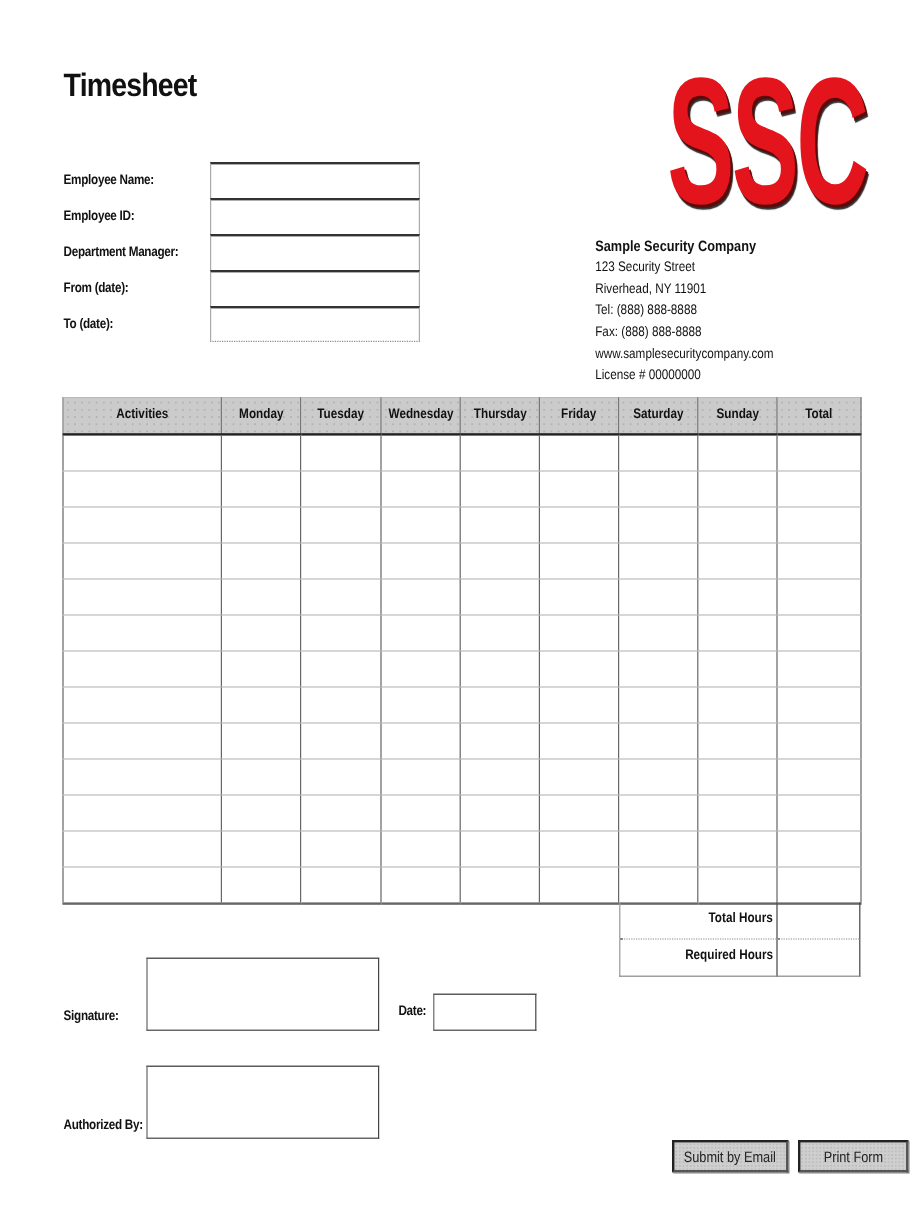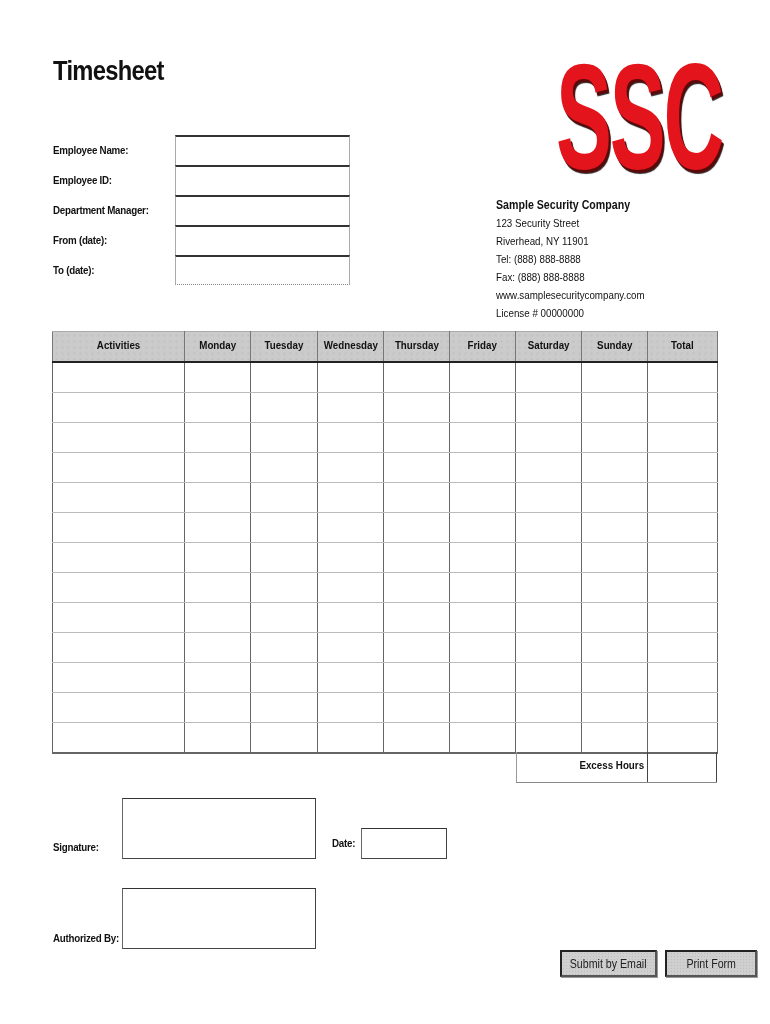--- a/index.html
+++ b/index.html
@@ -307,22 +307,26 @@
         <td><input type="text" style=""></td>
         <td><input type="text" style=""></td>
         <td><input type="text" style=""></td>
         <td><input type="text" style=""></td>
       </tr>
     </tbody>
 </table>
 
 <table class="abs summary">
   <tbody>
+      <tr>
+    <td class="k"><span>Total Hours</span></td>
+    <td class="v"><input type="text" value="" style=""></td>
+  </tr>
   <tr>
-    <td class="k"><span>Excess Hours</span></td>
+    <td class="k"><span>Required Hours</span></td>
     <td class="v"><input type="text" value="" style=""></td>
   </tr>
 </tbody>
   </table>
 
 <div class="abs lbl" style="left:53px; top:841px;">Signature:</div>
 <div class="abs box" style="left:122px; top:798px; width:194px; height:61px;">
   <textarea style=""></textarea>
 </div>
 <div class="abs lbl" style="left:332px; top:837px;">Date:</div>

